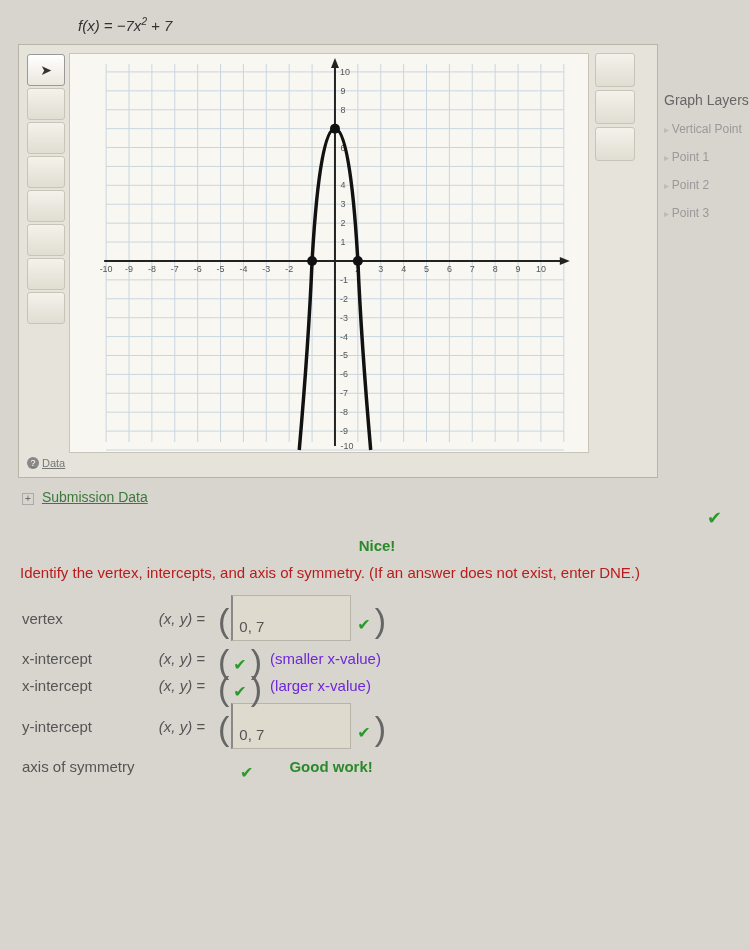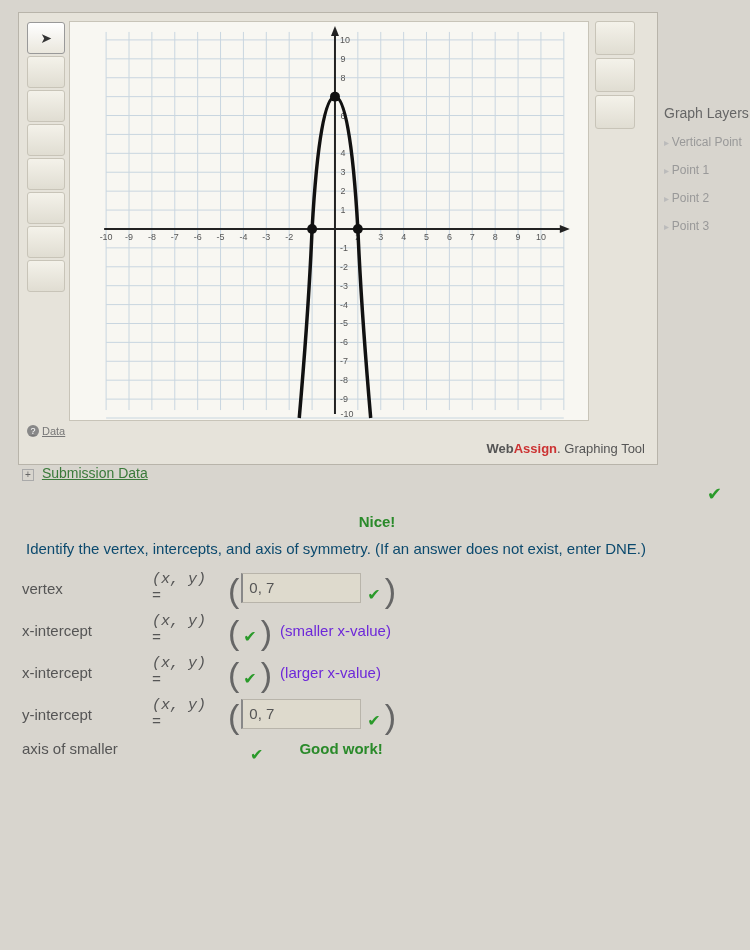--- a/index.html
+++ b/index.html
@@ -35,70 +35,73 @@
   .tool-btn.active { background: linear-gradient(#fff,#eae7dd); border-color:#999; }
 
   .canvas-wrap { position: relative; width: 520px; height: 400px; background:#f8f7f2; border:1px solid #c8c4b8;}
   svg.grid { width: 100%; height: 100%; display:block; }
 
   .right-tools { width: 50px; display:flex; flex-direction:column; gap:3px; padding-left:6px;}
   .rt-btn { width:40px; height:34px; background:linear-gradient(#f4f2ea,#e0ddd2); border:1px solid #c8c4b8; border-radius:3px;}
 
   .layers-panel {
     position: absolute;
-    left: 664px; top: 105px;
+    left: 664px; top: 92px;
     width: 86px;
     font-size: 13px;
     color: #888;
   }
   .layers-title { color:#666; font-size:14px; margin-bottom:14px;}
   .layer-item { color:#999; font-size:12px; margin: 14px 0; }
   .layer-item::before { content:"▸ "; color:#bbb; font-size:10px;}
 
   .help-link { font-size: 11px; color:#777; text-decoration:underline; margin-top:4px; display:inline-flex; align-items:center; gap:3px;}
   .help-icon { width:12px;height:12px;border-radius:50%;background:#888;color:#fff;font-size:9px;display:inline-flex;align-items:center;justify-content:center;}
 
   .wa-brand { text-align:right; font-size:13px; color:#555; margin-top:4px; padding-right:4px;}
   .wa-brand .wa1 { color:#555; font-weight:bold;}
   .wa-brand .wa2 { color:#c33; font-weight:bold;}
 
-  .sub-data { margin: 0 0 2px 4px; }
+  .sub-data { margin: 11px 0 2px 4px; }
   .sub-data a { color:#3a7a3a; font-size:14px; text-decoration:underline;}
   .sub-box { display:inline-block; border:1px solid #aaa; width:12px;height:12px; font-size:10px; text-align:center; line-height:10px; color:#666; margin-right:4px; }
 
   .check-row { text-align:right; padding-right:10px; color:#3a9a3a; font-size:18px; }
   .checkmark::before { content:"✔"; color:#2a9a2a; }
 
   .nice { color:#2a8a2a; font-weight:bold; margin: 8px 0 10px 4px; font-size:15px;text-align:center;}
-  .identify { margin: 0 0 14px 8px; font-size:15px; color:#0c4a6e;}
+  .identify { margin: 0 0 14px 2px; font-size:15px; color:#b91c1c;}
 
   .ans-row { display:flex; align-items:center; margin: 4px 0 8px 4px; font-size:15px; color:#555;}
   .ans-label { width:130px; }
-  .xy { width:60px; text-align:left; font-style:italic; margin-right:16px;font-family:Liberation Mono, monospace;}
+  .xy { width:60px; text-align:center; font-style:italic; margin-right:6px;}
   .paren { font-size:34px; color:#666; font-weight:100; line-height:0; position:relative; top:2px;}
   .ans-input {
     display:inline-block;
     width: 120px; height:30px;
     background:#dedacd;
     border:1px solid #b8b4aa;
     border-left:2px solid #888;
-    padding: 5px 6px;
+    padding: 22px 6px;
     color:#555;
     font-size:15px;
     margin: 0 2px;
   }
   .small-check { color:#2a9a2a; font-size:16px; margin:0 4px; position:relative; top:6px;}
   .trail { margin-left:8px; color:#6d28d9;}
   .goodwork { color:#2a8a2a; font-weight:bold; margin-left:32px;}
   .axis-eq { font-style:italic;}
 </style>
 </head>
 <body>
 
 <div class="page">
+  <div class="equation">
+    <span>f(x) = </span><span>−7x</span><span class="sup">2</span><span> + 7</span>
+  </div>
 
   <div class="graph-frame">
     <div class="graph-row">
       <div class="left-tools">
         <div class="tool-btn active" style="display:flex;align-items:center;justify-content:center;">
           <span style="font-size:14px;color:#333;">➤</span>
         </div>
         <div class="tool-btn"></div>
         <div class="tool-btn"></div>
         <div class="tool-btn"></div>
@@ -218,23 +221,20 @@
         <div class="rt-btn"></div>
         <div class="rt-btn"></div>
       </div>
     </div>
 
     <a class="help-link">
       <span class="help-icon">?</span>
       <span>Data</span>
     </a>
 
-    <div class="wa-brand">
-      <span class="wa1">Web</span><span class="wa2">Assign</span><span>. Graphing Tool</span>
-    </div>
   </div>
 
   <div class="sub-data">
     <span class="sub-box">+</span>
     <a>Submission Data</a>
   </div>
   <div class="check-row"><span class="checkmark"></span></div>
 
   <div class="nice">Nice!</div>
   <div class="identify">Identify the vertex, intercepts, and axis of symmetry. (If an answer does not exist, enter DNE.)</div>
@@ -269,21 +269,21 @@
   <div class="ans-row">
     <span class="ans-label">y-intercept</span>
     <span class="xy">(x, y)  =</span>
     <span class="paren">(</span>
     <span class="ans-input">0, 7</span>
     <span class="small-check checkmark"></span>
     <span class="paren">)</span>
   </div>
 
   <div class="ans-row">
-    <span class="ans-label">axis of smaller</span>
+    <span class="ans-label">axis of symmetry</span>
     <span class="xy"></span>
     <span style="width:18px;"></span>
     <span class="small-check checkmark"></span>
     <span class="goodwork">Good work!</span>
   </div>
 </div>
 
 <div class="layers-panel">
   <div class="layers-title">Graph Layers</div>
   <div class="layer-item">Vertical Point</div>

